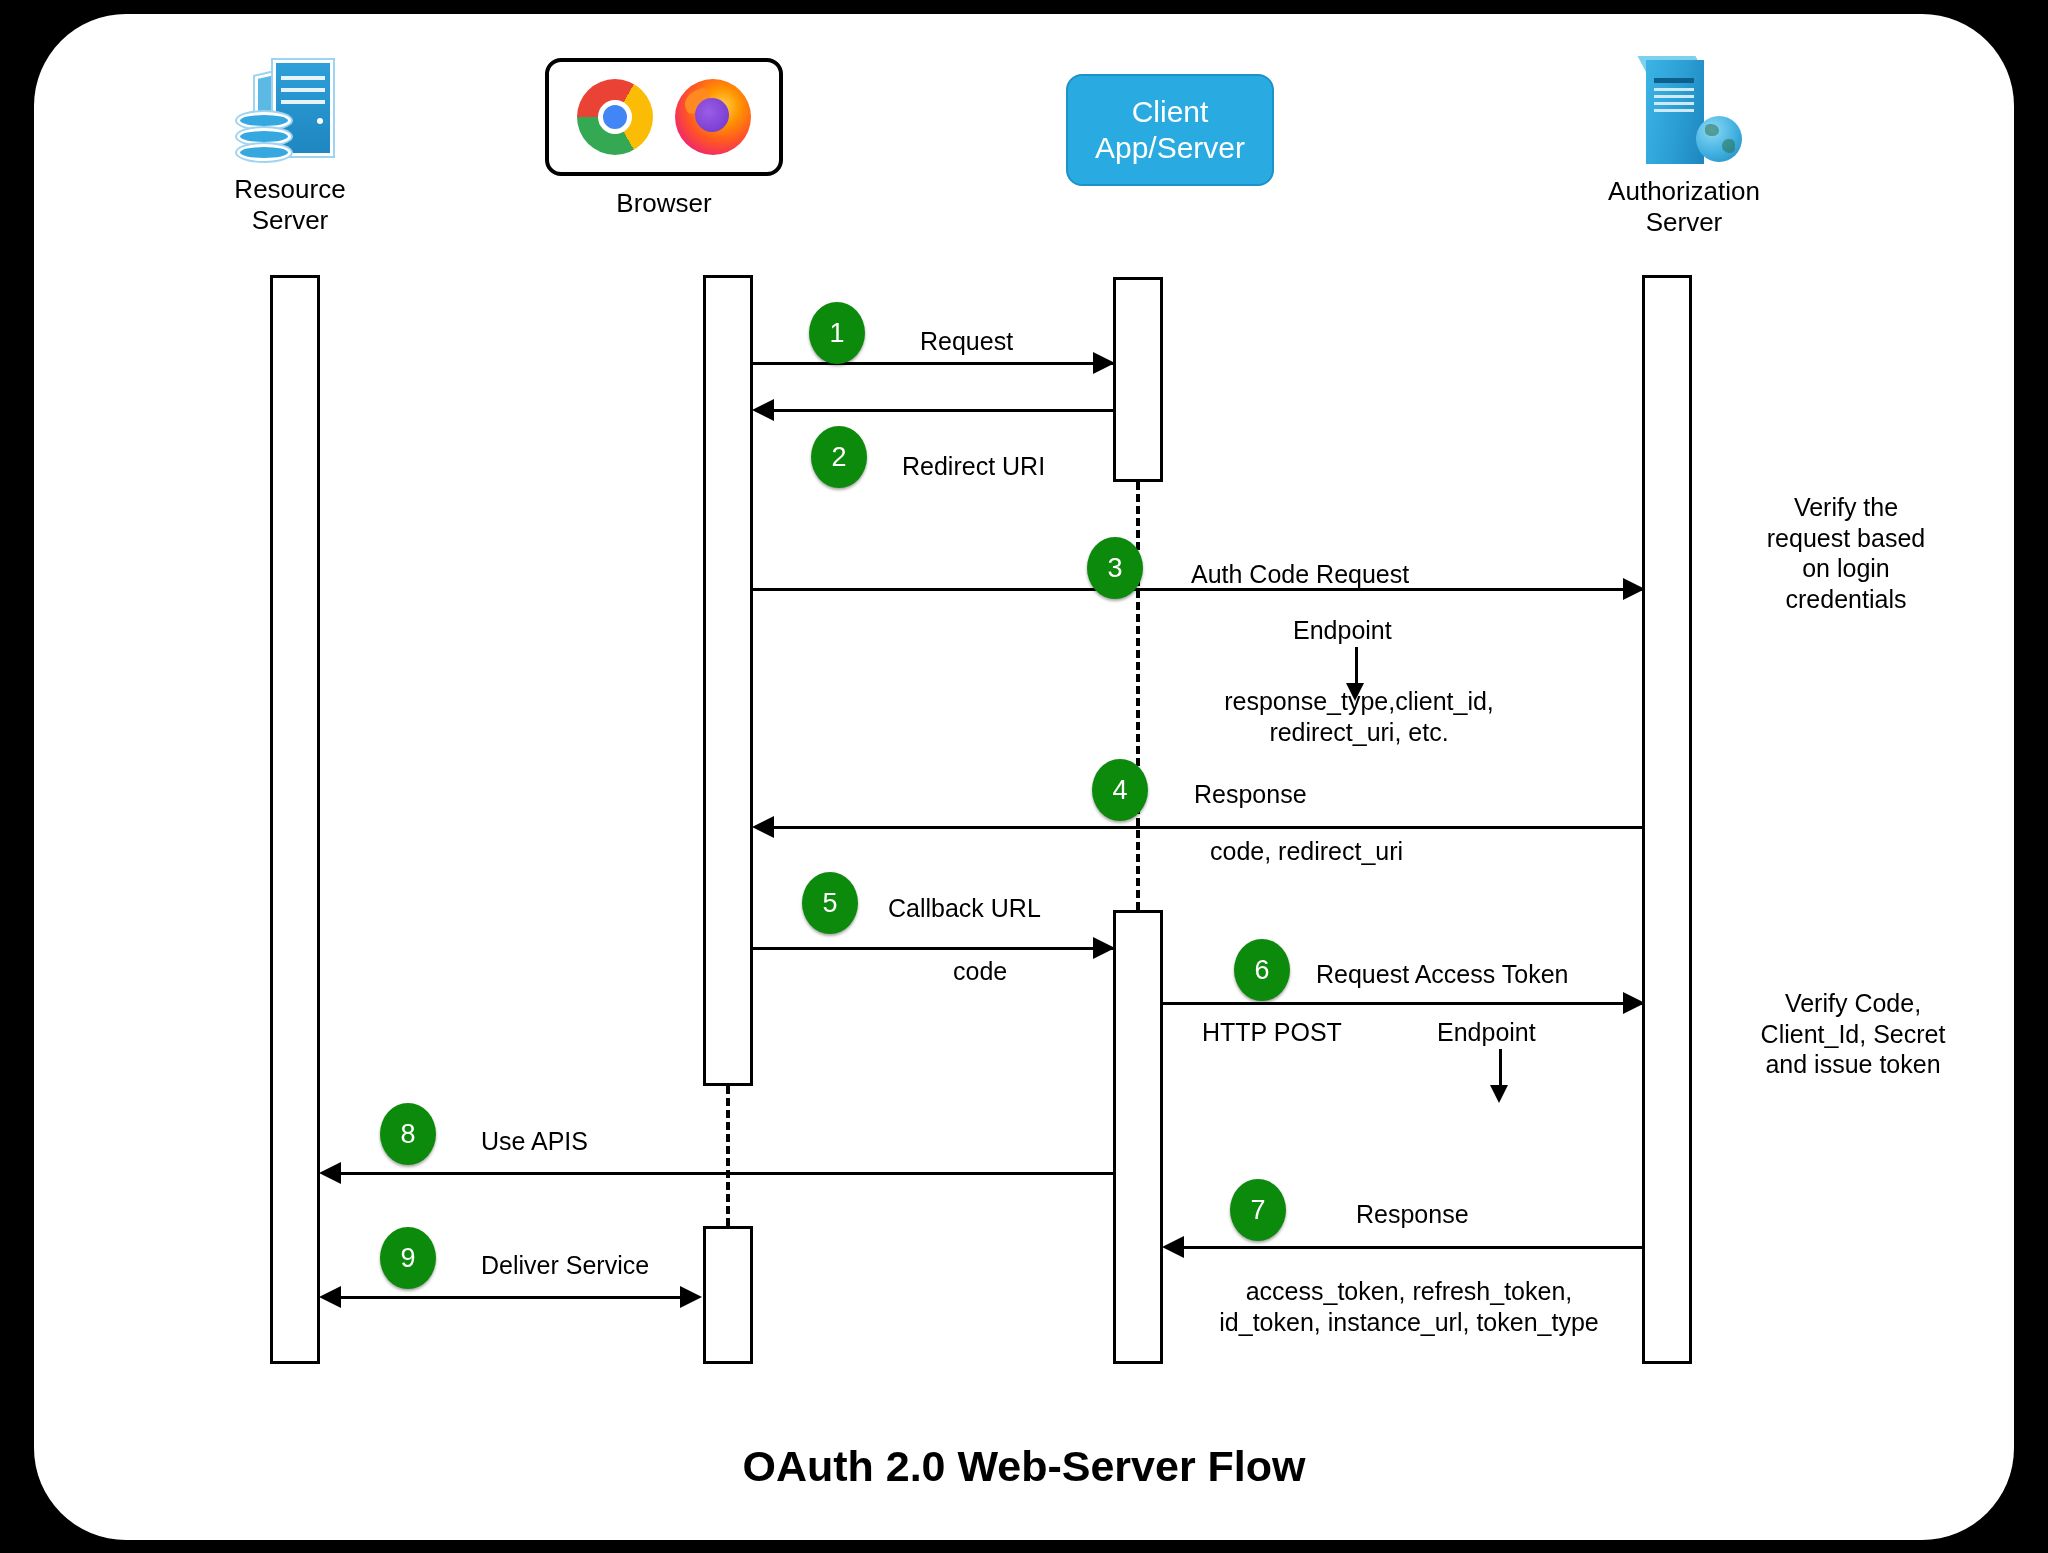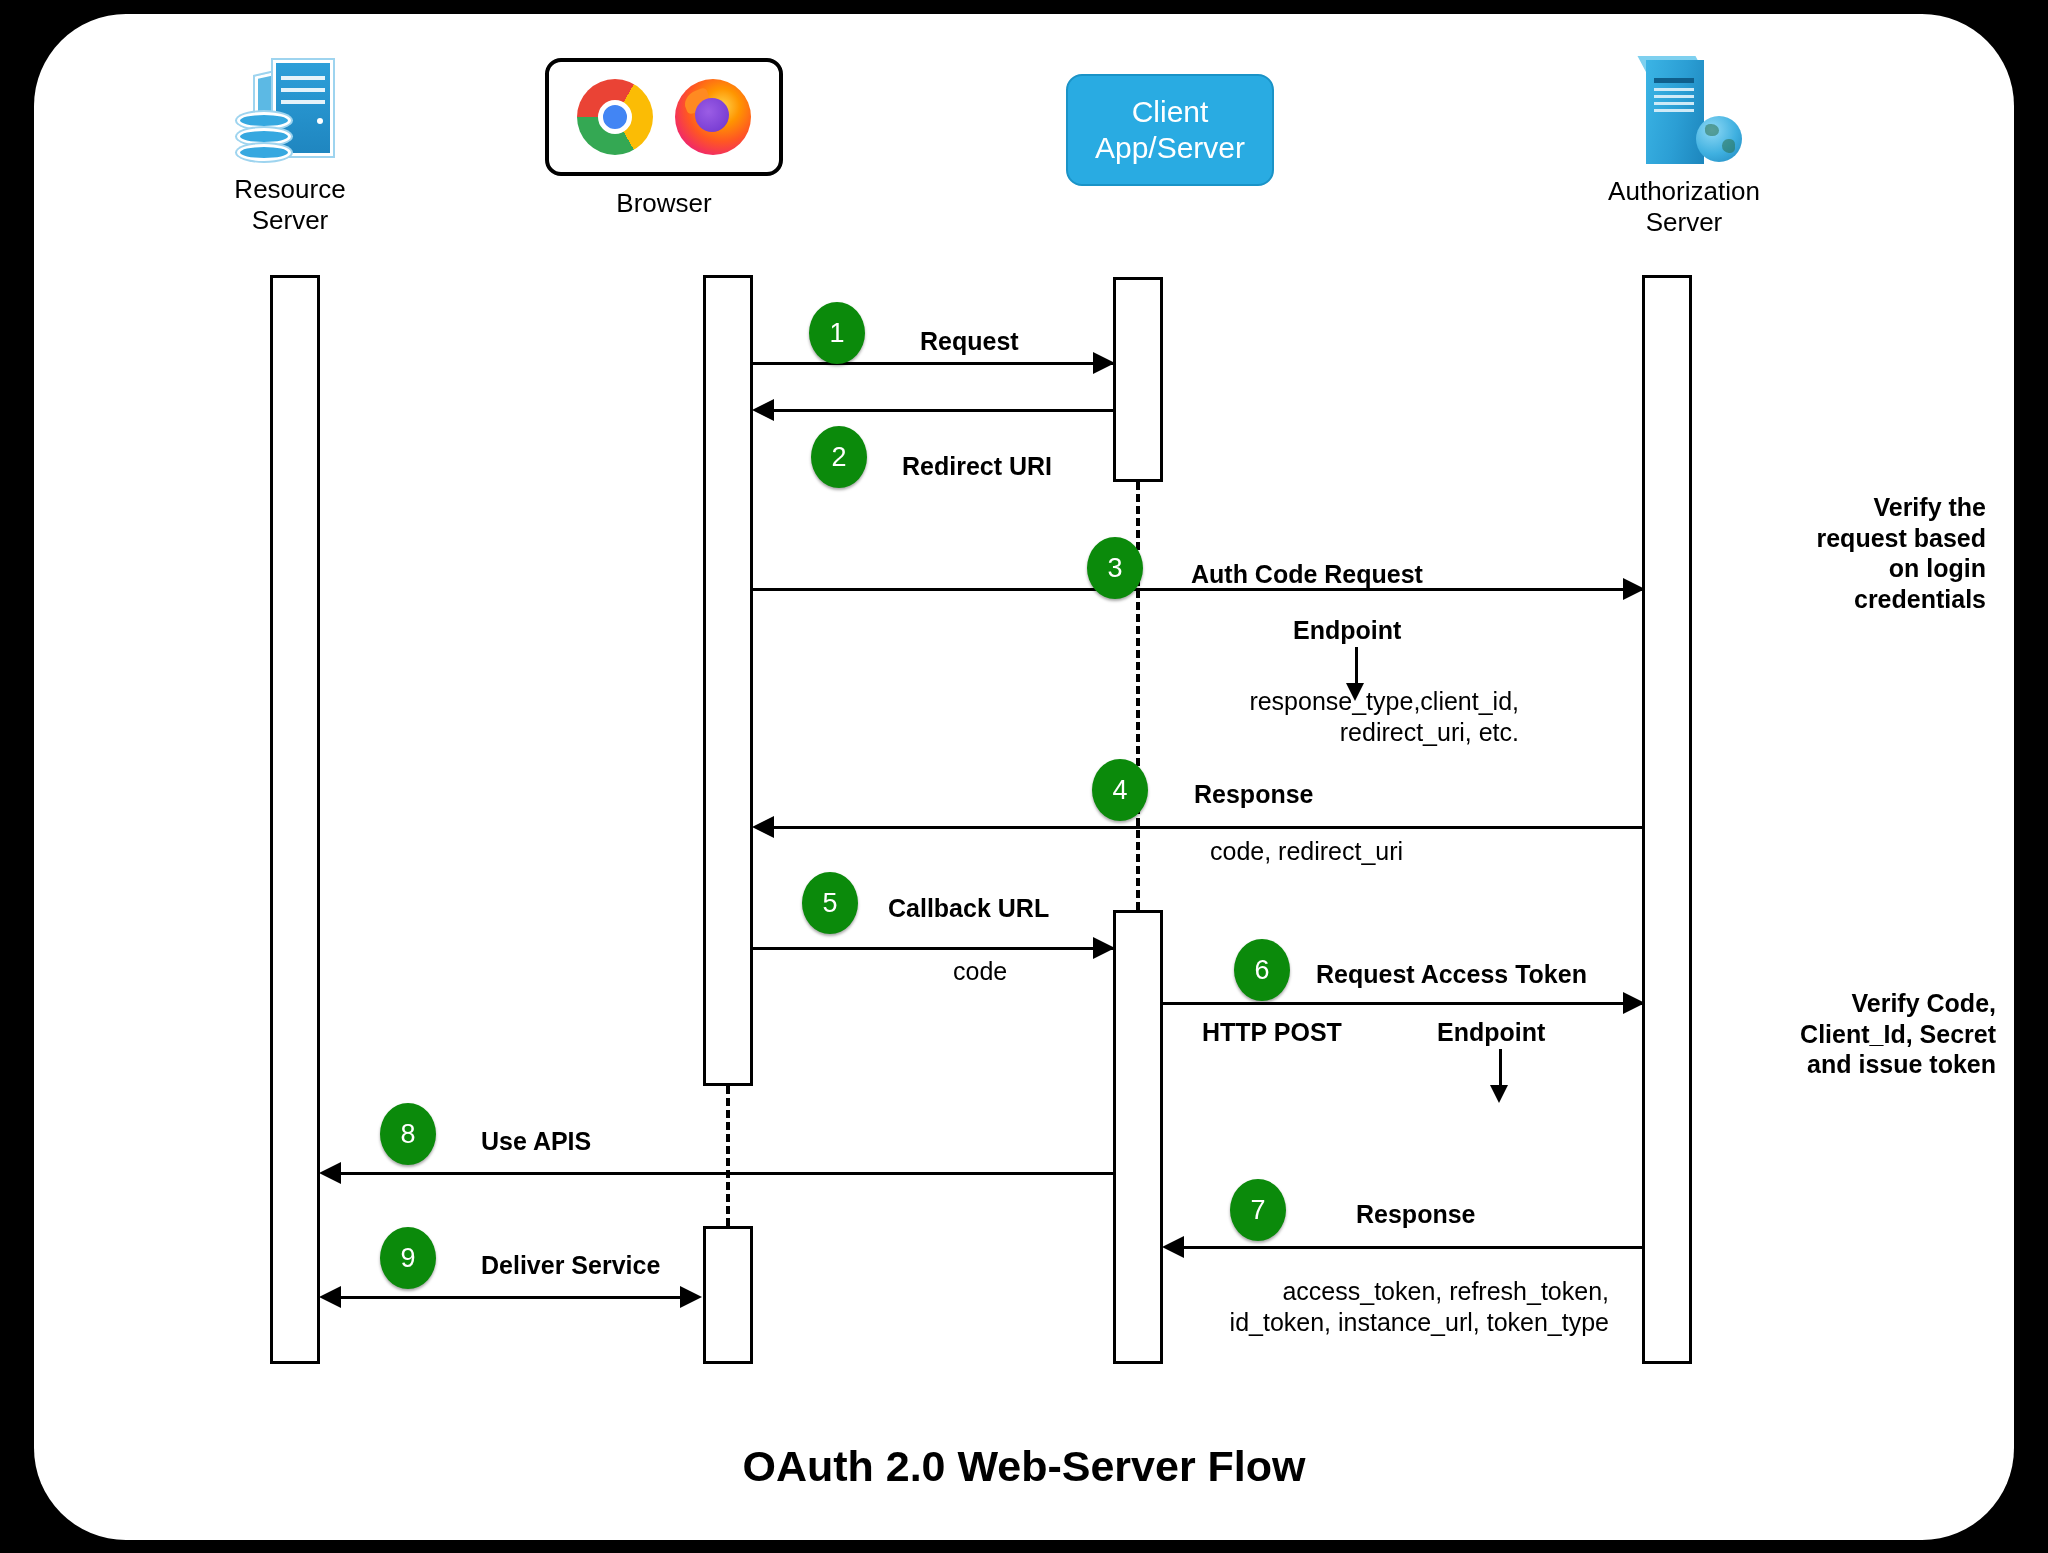--- a/index.html
+++ b/index.html
@@ -272,28 +272,28 @@
   }
 
   
   .lbl {
     position: absolute;
     color: #000000;
     white-space: pre-line;
     line-height: 1.22;
   }
   .lbl.b {
-    font-weight: bold;
+    font-weight: normal;
     font-size: 25px;
   }
   .lbl.r {
     font-weight: 400;
     font-size: 25px;
   }
-  .lbl.center { text-align: right; }
+  .lbl.center { text-align: center; }
 
   .title {
     position: absolute;
     width: 100%;
     text-align: center;
     font-size: 43px;
     font-weight: bold;
     color: #000000;
   }
 </style>

